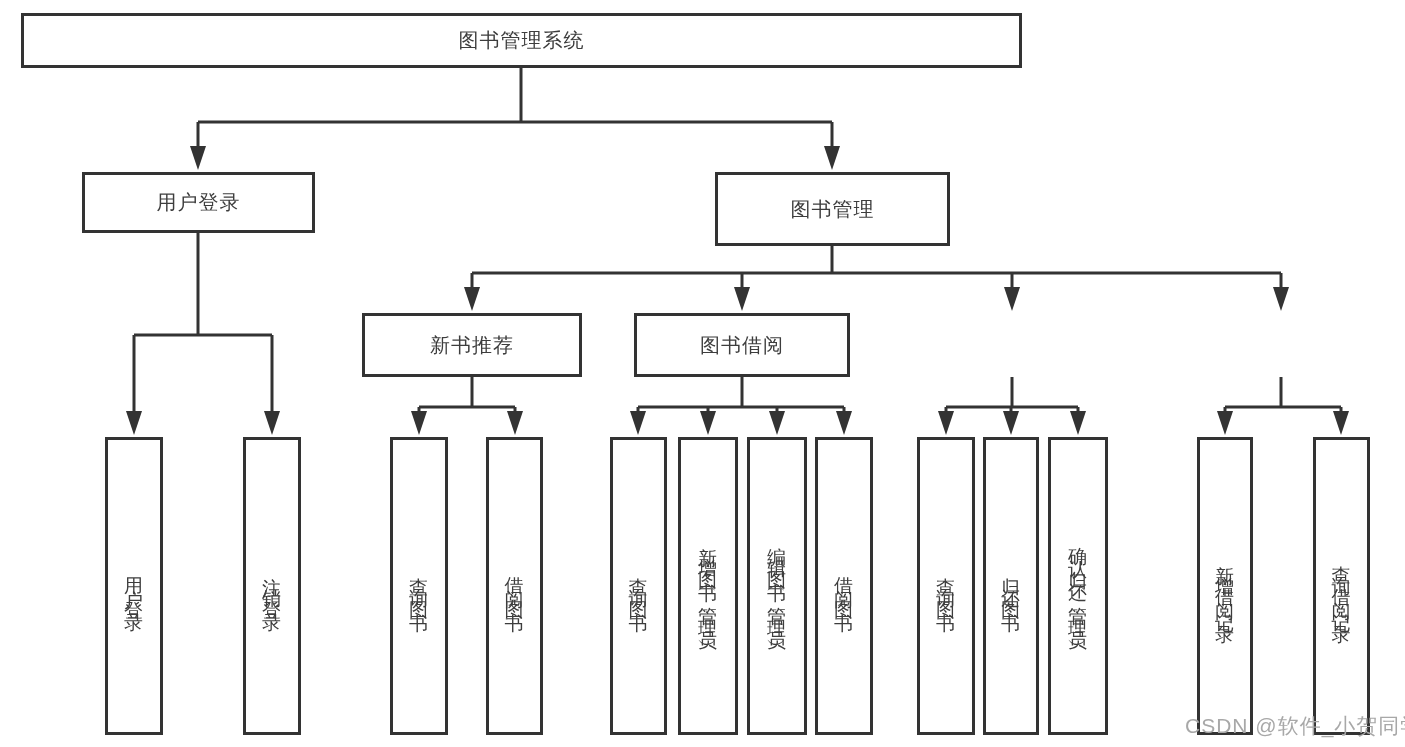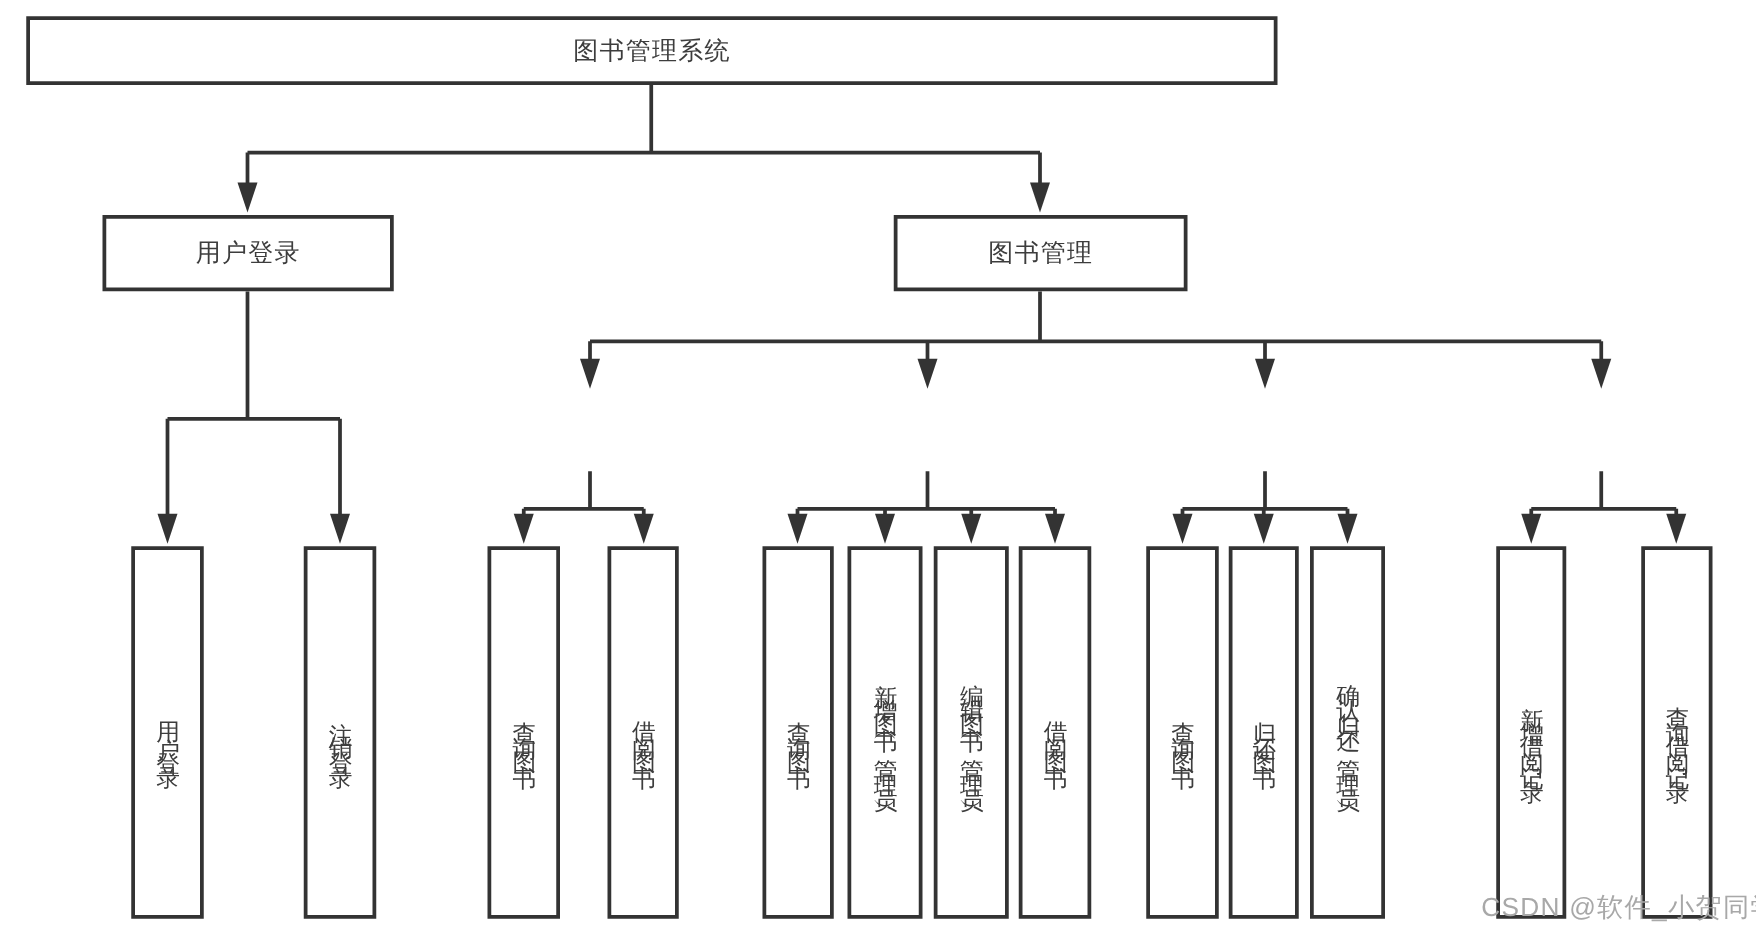--- a/index.html
+++ b/index.html
@@ -108,24 +108,30 @@
     </g>
   </svg>
 
   <div class="node h" style="left:21px;top:13px;width:1001px;height:55px">
     <span>图书管理系统</span>
   </div>
 
   <div class="node h" style="left:82px;top:172px;width:233px;height:61px">
     <span>用户登录</span>
   </div>
-  <div class="node h" style="left:715px;top:172px;width:235px;height:61px">
+  <div class="node h" style="left:715px;top:172px;width:235px;height:74px">
     <span>图书管理</span>
   </div>
 
+  <div class="node h" style="left:362px;top:313px;width:220px;height:64px">
+    <span>新书推荐</span>
+  </div>
+  <div class="node h" style="left:634px;top:313px;width:216px;height:64px">
+    <span>图书借阅</span>
+  </div>
 
   <div class="node v" style="left:105px;top:437px;width:58px;height:298px">
     <span class="vtext">用户登录</span>
   </div>
   <div class="node v" style="left:243px;top:437px;width:58px;height:298px">
     <span class="vtext">注销登录</span>
   </div>
 
   <div class="node v" style="left:390px;top:437px;width:58px;height:298px">
     <span class="vtext">查询图书</span>

